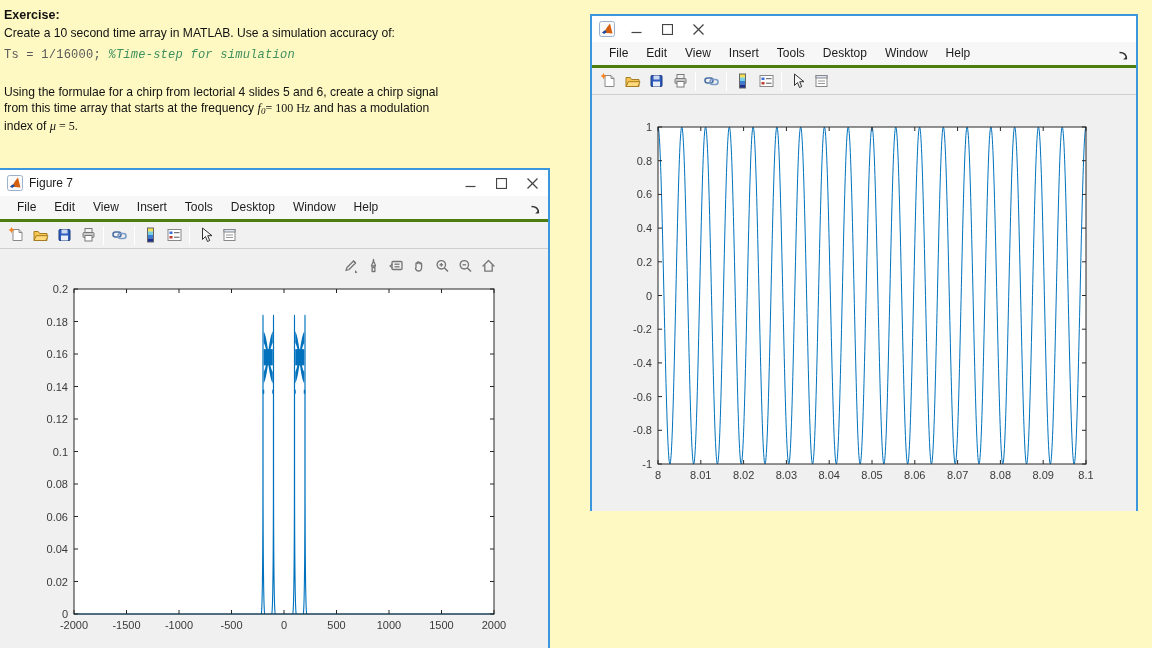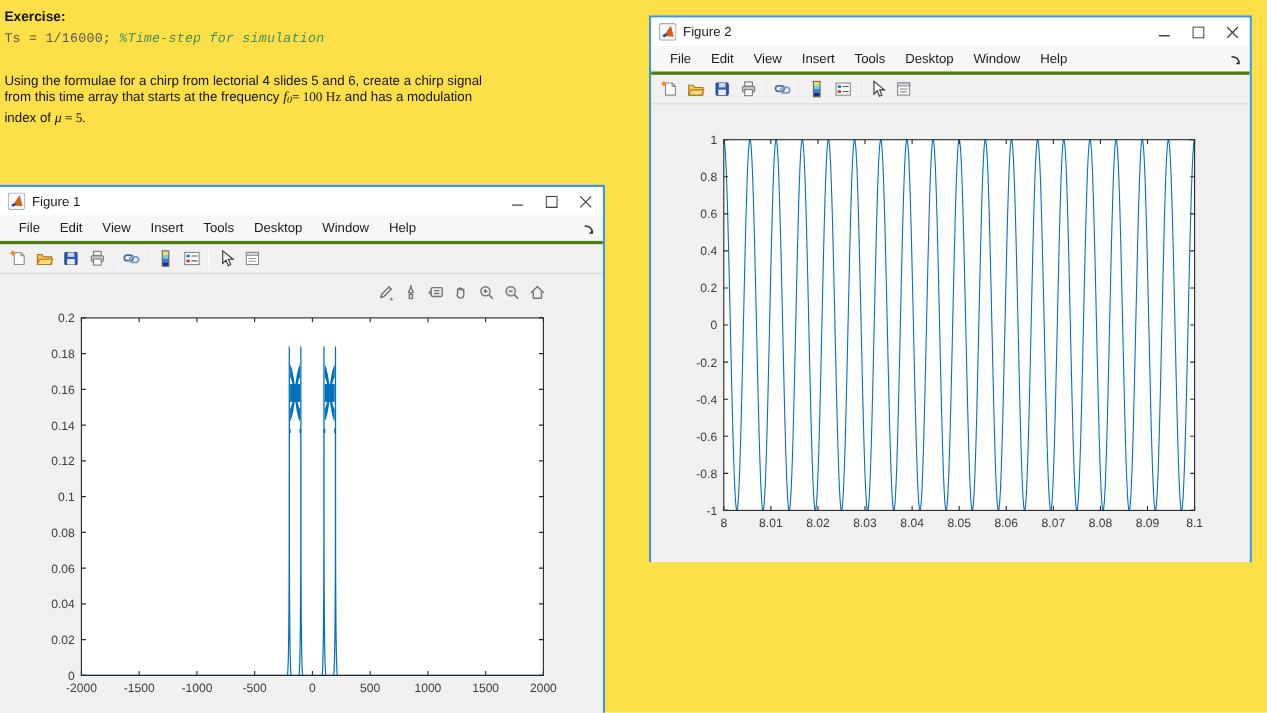--- a/index.html
+++ b/index.html
@@ -1,18 +1,18 @@
 <!DOCTYPE html>
 <html><head>
 <meta charset="utf-8">
 <style>
   * { margin:0; padding:0; box-sizing:border-box; }
   html,body { width:1152px; height:648px; overflow:hidden; background:#ffffff;
               font-family:"Liberation Sans", sans-serif; }
-  .page { position:relative; width:1152px; height:648px; background:#fde047; }
+  .page { position:relative; width:1152px; height:648px; background:#fef9c3; }
 
   
   .exercise { position:absolute; left:4px; top:8px; width:448px; color:#111; }
   .exercise h1 { font-size:12.5px; font-weight:bold; margin-bottom:4px; }
   .exercise p { font-size:12.1px; line-height:15.5px; }
   .exercise .gap { margin-top:22px; }
   .code-line { font-family:"Liberation Mono", monospace; font-size:11.5px;
                margin:6px 0 7px 0; letter-spacing:0.2px; }
   .code-stmt { color:#595959;margin-top:21px; }
   .code-comment { color:#3f8f5f;font-style:italic; }
@@ -58,32 +58,33 @@
   .chart-svg { position:absolute; left:0; top:0; }
   .chart-svg text { font-family:"Liberation Sans", sans-serif; }
 </style>
 </head>
 <body>
 
 <div class="page">
 
   <section class="exercise">
     <h1>Exercise:</h1>
+    <p>Create a 10 second time array in MATLAB. Use a simulation accuracy of:</p>
     <p class="code-line"><span class="code-stmt">Ts = 1/16000;</span><span> </span><span class="code-comment">%Time-step for simulation</span></p>
     <p class="gap"><span>Using the formulae for a chirp from lectorial 4 slides 5 and 6, create a chirp signal from this time array that starts at the frequency </span><span class="math-it">f</span><span class="math-sub">0</span><span class="math-up">= 100 Hz</span><span> and has a modulation index of </span><span class="math-it">μ</span><span class="math-up"> = 5.</span></p>
   </section>
 
   <div class="mat-window" id="fig3">
     <div class="titlebar">
       <span class="app-icon"><svg width="16" height="16" viewBox="0 0 16 16">
             <rect x="0.5" y="0.5" width="15" height="15" rx="2" fill="#fafafa" stroke="#9ab0cc"></rect>
             <path d="M3 11.5l3.2-2.2 2-3.2L11 2.5l2.5 10z" fill="#d4600f"></path>
             <path d="M3 11.5l3.2-2.2 1.6 1.6-2.6 2.1z" fill="#1b4faa"></path>
           </svg></span>
-      <span class="win-title">Figure 1</span>
+      <span class="win-title">Figure 7</span>
       <div class="win-buttons">
         <div class="win-btn">
             <svg width="11" height="11" viewBox="0 0 11 11">
               <line x1="0.5" y1="8.5" x2="10.5" y2="8.5" stroke="#444" stroke-width="1.2"></line>
             </svg>
           </div>
         <div class="win-btn">
             <svg width="11" height="11" viewBox="0 0 11 11">
               <rect x="0.5" y="0.5" width="10" height="10" fill="none" stroke="#444" stroke-width="1.2"></rect>
             </svg>
@@ -311,21 +312,20 @@
     </div>
   </div>
 
   <div class="mat-window" id="fig2">
     <div class="titlebar">
       <span class="app-icon"><svg width="16" height="16" viewBox="0 0 16 16">
             <rect x="0.5" y="0.5" width="15" height="15" rx="2" fill="#fafafa" stroke="#9ab0cc"></rect>
             <path d="M3 11.5l3.2-2.2 2-3.2L11 2.5l2.5 10z" fill="#d4600f"></path>
             <path d="M3 11.5l3.2-2.2 1.6 1.6-2.6 2.1z" fill="#1b4faa"></path>
           </svg></span>
-      <span class="win-title">Figure 2</span>
       <div class="win-buttons">
         <div class="win-btn">
             <svg width="11" height="11" viewBox="0 0 11 11">
               <line x1="0.5" y1="8.5" x2="10.5" y2="8.5" stroke="#444" stroke-width="1.2"></line>
             </svg>
           </div>
         <div class="win-btn">
             <svg width="11" height="11" viewBox="0 0 11 11">
               <rect x="0.5" y="0.5" width="10" height="10" fill="none" stroke="#444" stroke-width="1.2"></rect>
             </svg>

